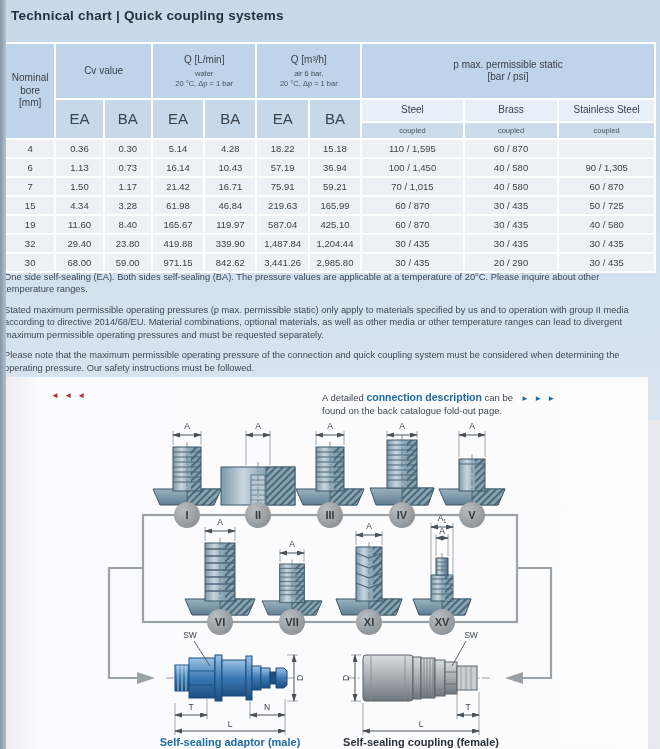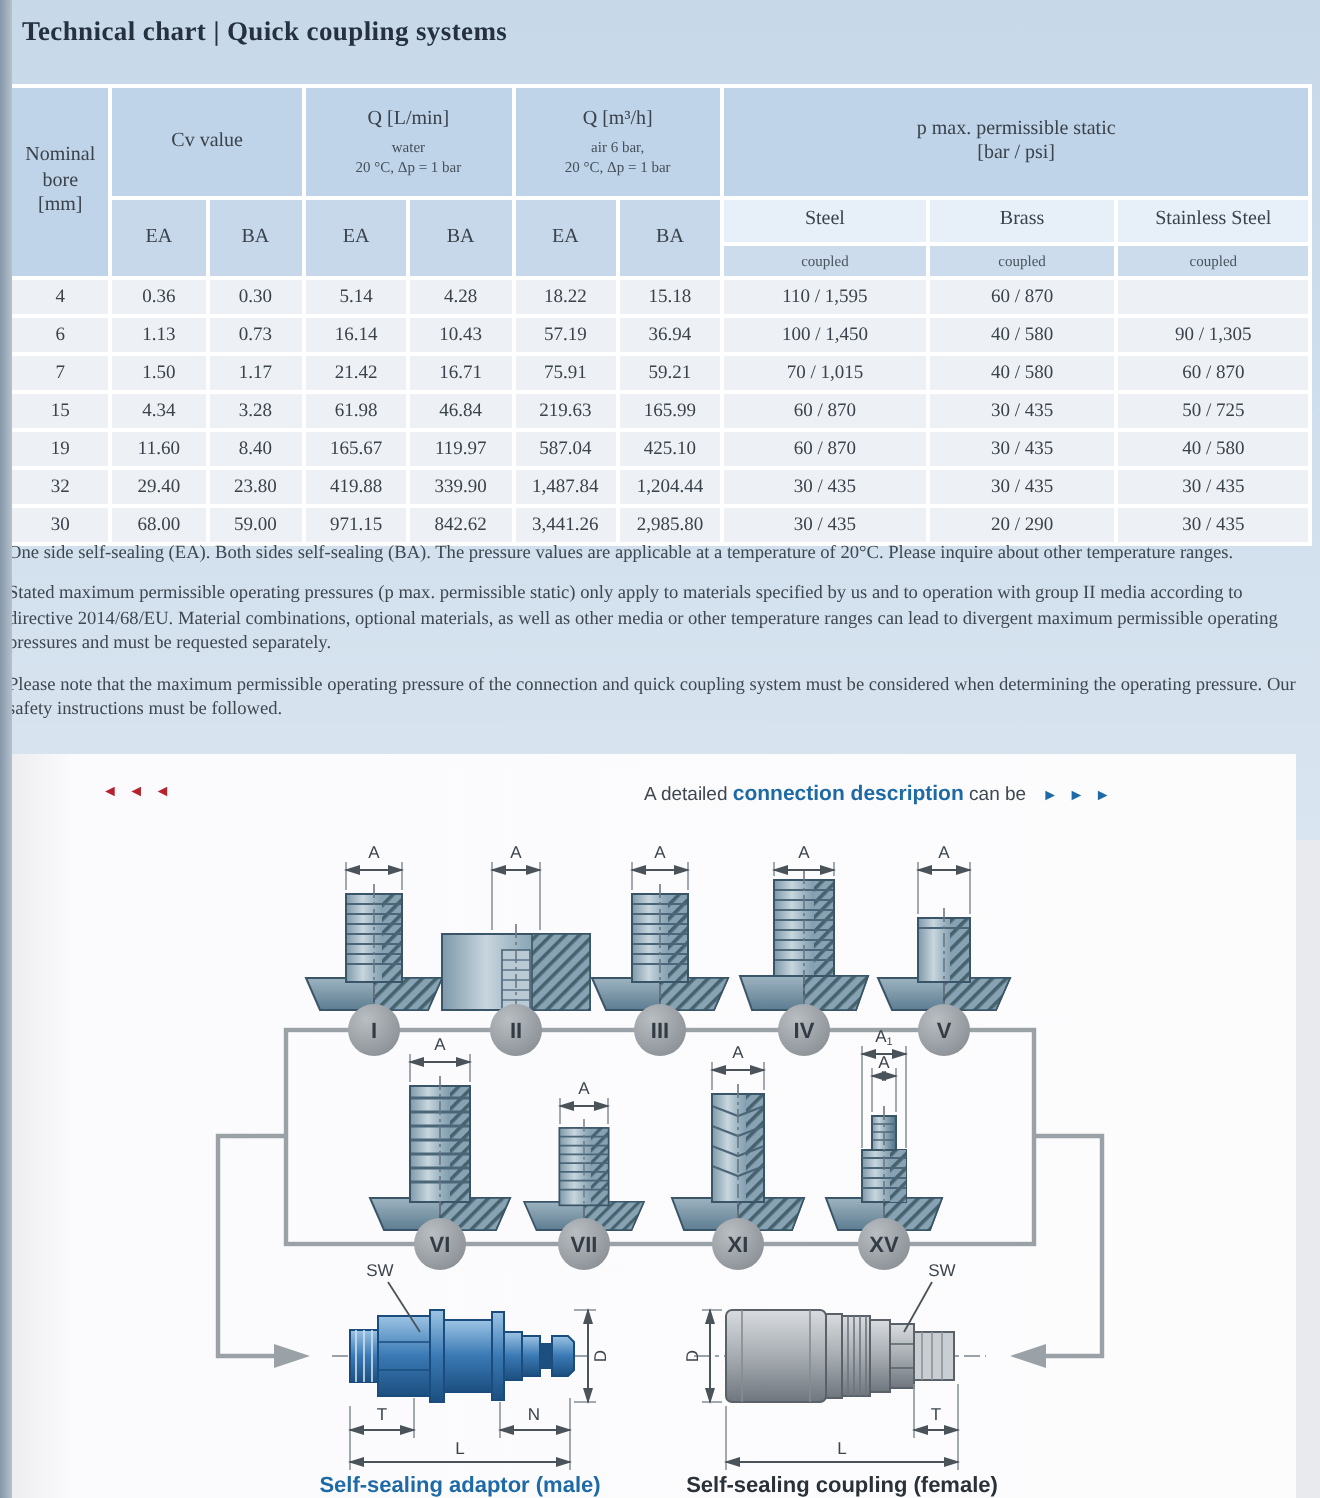--- a/index.html
+++ b/index.html
@@ -7,30 +7,30 @@
   body {
     position:relative; overflow:hidden;
     font-family:"Liberation Sans", sans-serif;
     background:linear-gradient(to right,#9eadbc 0px,#c3cbd3 7px,#dfe2e6 22px,#e8eaed 100%);
   }
   .edge-left { position:absolute; left:0; top:0; width:6px; height:100%;
     background:linear-gradient(to right,#8496a8,#b6c1cc); z-index:9; }
 
   
   .top-section { position:absolute; top:0; left:0; width:660px; height:420px;
-    background:linear-gradient(#c7d8e9,#d9e5f0);font-family:Liberation Serif, serif; }
+    background:linear-gradient(#c7d8e9,#d9e5f0); }
   .page-title { position:absolute; top:8px; left:11px; font-size:13.5px; font-weight:bold;
     color:#25313f; letter-spacing:.2px; }
 
   table.spec { position:absolute; top:42px; left:4px; width:652px;
     border-collapse:collapse; table-layout:fixed; }
   .spec th, .spec td { border:2px solid #ffffff; text-align:center; vertical-align:middle;
     color:#3a424b; padding:1px 2px; }
   .spec thead th { background:#bfd4e8; font-weight:normal; font-size:10px; line-height:1.25; }
-  .spec th.h-sub { background:#c6d8ea; height:40px; font-size:10px; }
+  .spec th.h-sub { background:#c6d8ea; height:40px; font-size:15px; }
   .spec th.h-mat { background:#e7f0f8; height:21px; font-size:10px; }
   .spec th.h-coupled { background:#ccdcec; height:16px; font-size:7.5px; color:#4a545e; }
   .spec thead th.h-group { height:56px; }
   .spec td { background:#edf0f4; font-size:9.5px; height:19px; }
   .pre { white-space:pre-line; }
   .hdr-sub { font-size:7.5px; color:#45505a; margin-top:3px; white-space:pre-line; line-height:1.25;text-align:center; }
 
   .notes { position:absolute; top:271px; left:4px; width:645px; }
   .notes p { font-size:9.3px; color:#3f4750; line-height:1.34; margin-bottom:8px; }
 
@@ -212,20 +212,21 @@
 </section>
 
 <section class="panel">
 
   <div class="callout callout-left">
     <span class="arrows red">◄ ◄ ◄</span>
   </div>
 
   <div class="callout callout-right">
     <div><span>A detailed </span><span class="hl-blue">connection description</span><span> can be</span><span class="arrows blue">► ► ►</span></div>
+    <div>found on the back catalogue fold-out page.</div>
   </div>
 
   <svg class="diagram" viewBox="0 0 645 372">
     <defs>
       <linearGradient id="gSteelH" x1="0" y1="0" x2="1" y2="0">
         <stop offset="0" stop-color="#7e99aa"></stop>
           <stop offset="0.3" stop-color="#c8d6de"></stop>
         <stop offset="0.55" stop-color="#93adbc"></stop>
           <stop offset="1" stop-color="#4f7085"></stop>
       </linearGradient>

